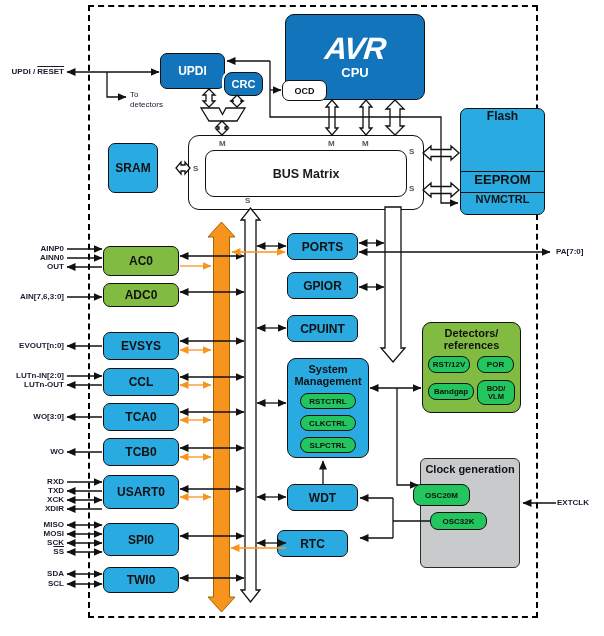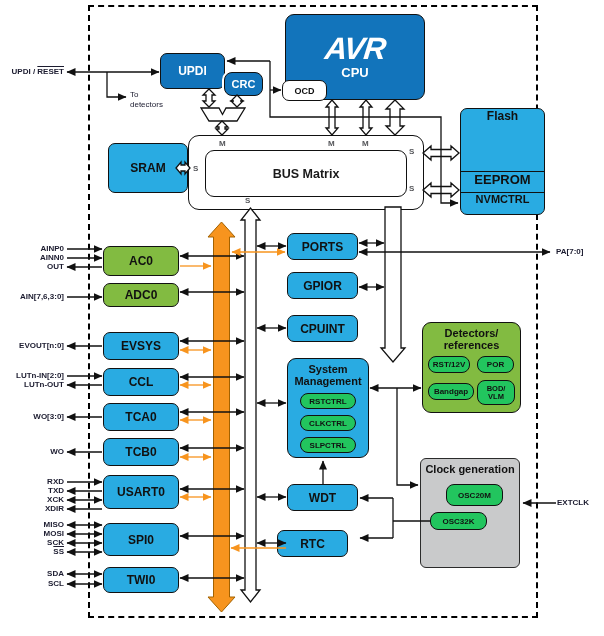--- a/index.html
+++ b/index.html
@@ -73,21 +73,21 @@
     </div>
 
   <div class="blk dkblue" id="cpu-block">
     <div id="avr-logo">AVR</div>
     <div id="cpu-label">CPU</div>
   </div>
   <div class="blk whiteblk f9" style="left:282px;top:80px;width:45px;height:21px;z-index:3;">
       <span>OCD</span>
     </div>
 
-  <div class="blk ltblue f12" style="left:108px;top:143px;width:80px;height:50px;">
+  <div class="blk ltblue f12" style="left:108px;top:143px;width:50px;height:50px;">
       <span>SRAM</span>
     </div>
 
   <div id="busmatrix-outer"></div>
   <div id="busmatrix-inner">
       <span>BUS Matrix</span>
     </div>
 
   <div class="ms" style="left:219px;top:139px;">M</div>
   <div class="ms" style="left:328px;top:139px;">M</div>
@@ -183,21 +183,21 @@
       <span>Bandgap</span>
     </div>
   <div class="sub f7" style="left:477px;top:380px;width:38px;height:25px;flex-direction:column;">
     <div>BOD/</div>
     <div>VLM</div>
   </div>
 
   <div class="blk grayblk" style="left:420px;top:458px;width:100px;height:110px;border-color:#2b2b2b;align-items:flex-start;">
     <div style="font-size:11px;line-height:12px;margin-top:4px;">Clock generation</div>
   </div>
-  <div class="sub f8" style="left:446px;top:484px;width:57px;height:22px;">
+  <div class="sub f8" style="left:413px;top:484px;width:57px;height:22px;">
       <span>OSC20M</span>
     </div>
   <div class="sub f8" style="left:430px;top:512px;width:57px;height:18px;">
       <span>OSC32K</span>
     </div>
 
   <div class="stack white" style="left:213px;top:292px;width:17px;">
       <div class="w">
         <div>E</div>
         <div>V</div>

